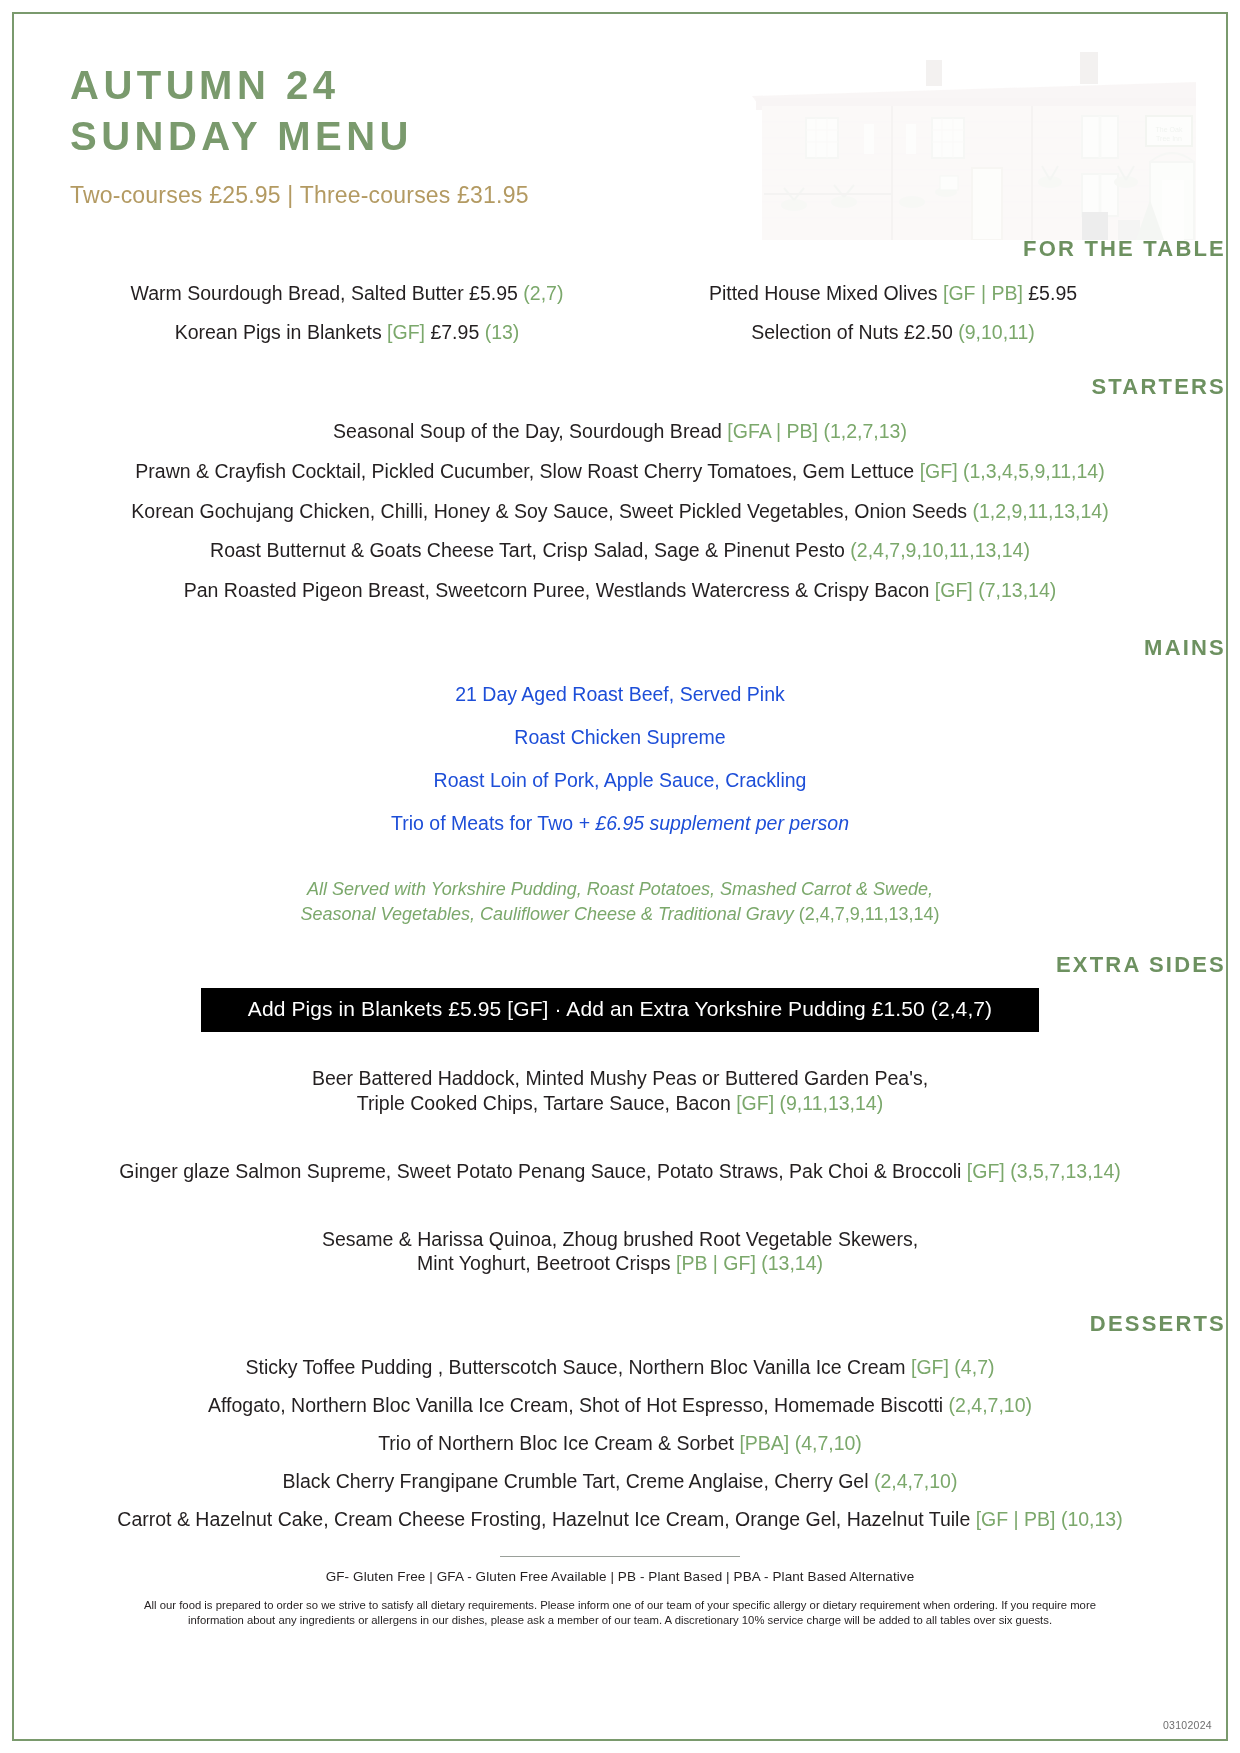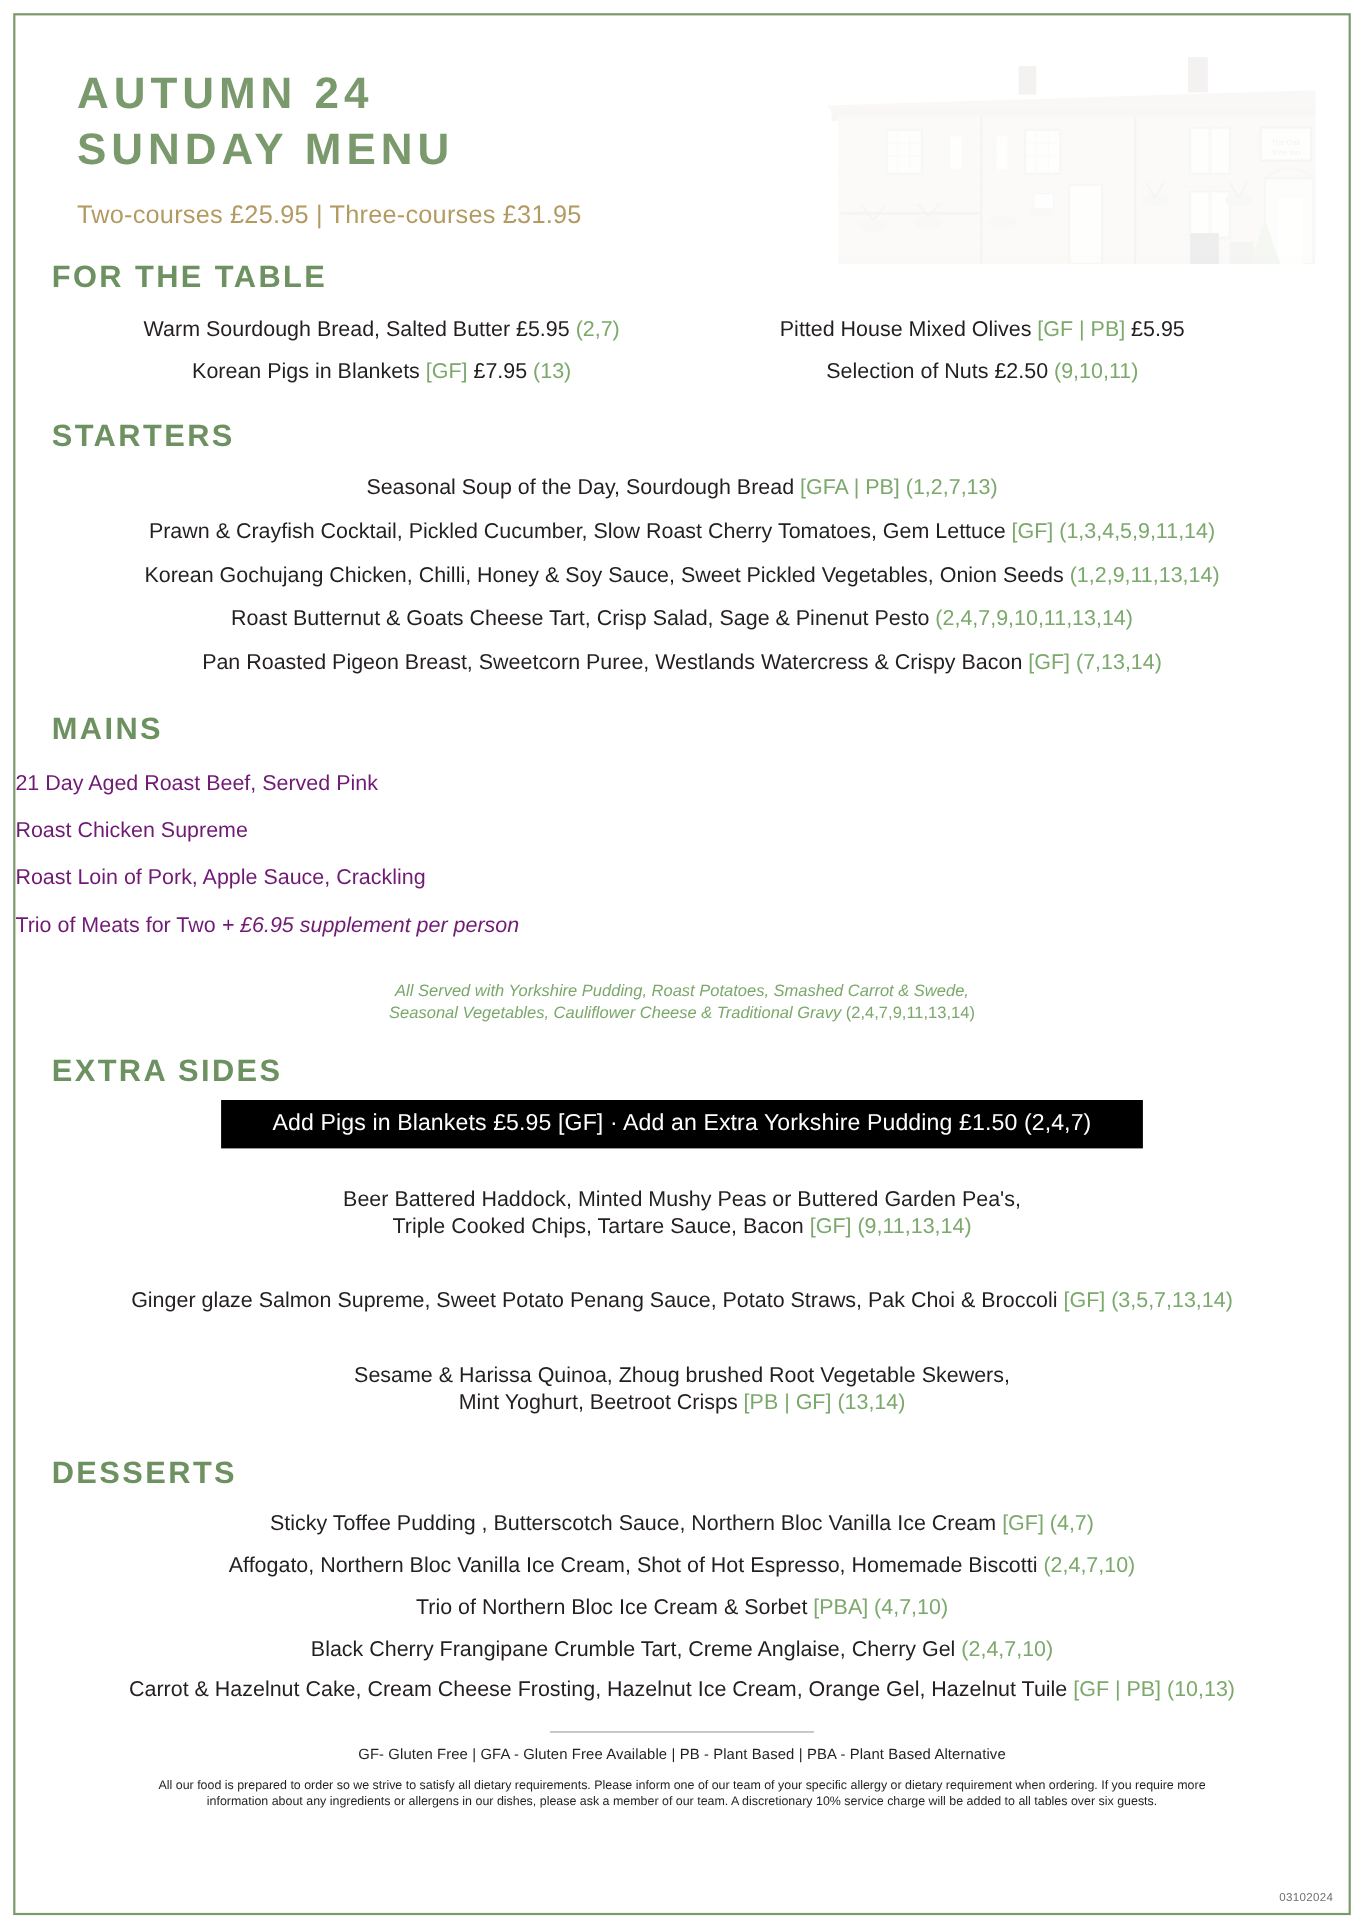--- a/index.html
+++ b/index.html
@@ -62,23 +62,23 @@
     width: 520px;
     height: 200px;
     opacity: 0.085;
     z-index: 1;
   }
   .building svg { display: block; width: 100%; height: 100%; }
 
   
   .section { width: 100%; }
   .sec-head {
-    text-align: left;
+    text-align: right;
     color: #6d9160;
-    font-size: 28px;
+    font-size: 22px;
     font-weight: 600;
     letter-spacing: 2.2px;
     margin-bottom: 12px;
     margin-left: 33px;
   }
   .sec-head.tight { margin-bottom: 10px; }
 
   .item {
     text-align: center;
     color: #231f20;
@@ -101,29 +101,30 @@
     text-align: center;
     color: #231f20;
     font-size: 19.5px;
     padding: 8px 4px;
   }
   .two-col .col.left  { }
   .two-col .col.right { text-align: center; }
 
   
   .main-line {
-    color: #701a75;
+    text-align: center;
+    color: #1d4ed8;
     font-size: 19.5px;
     padding: 10px 0;
   }
   .served-note {
     text-align: center;
     color: #7ba86b;
     font-style: italic;
-    font-size: 15px;
+    font-size: 18px;
     line-height: 1.35;
     padding: 8px 0 0 0;
     white-space: pre-line;
   }
 
   
   .banner {
     margin: 6px auto 0 auto;
     width: 838px;
     background: #000000;

